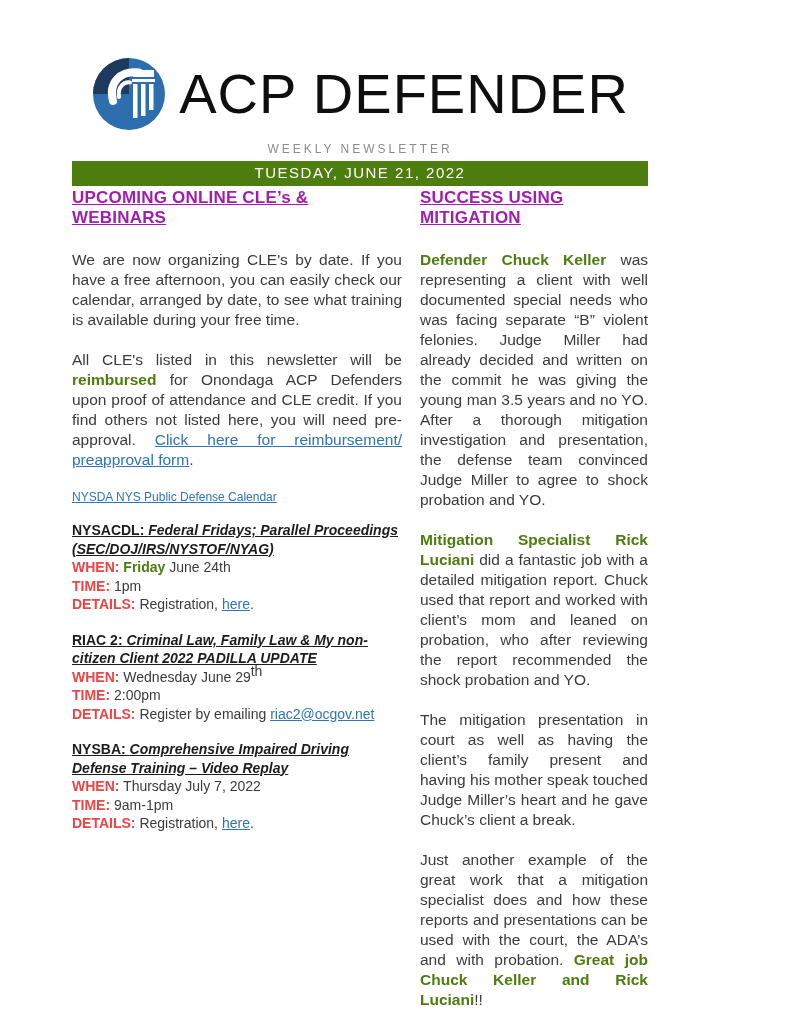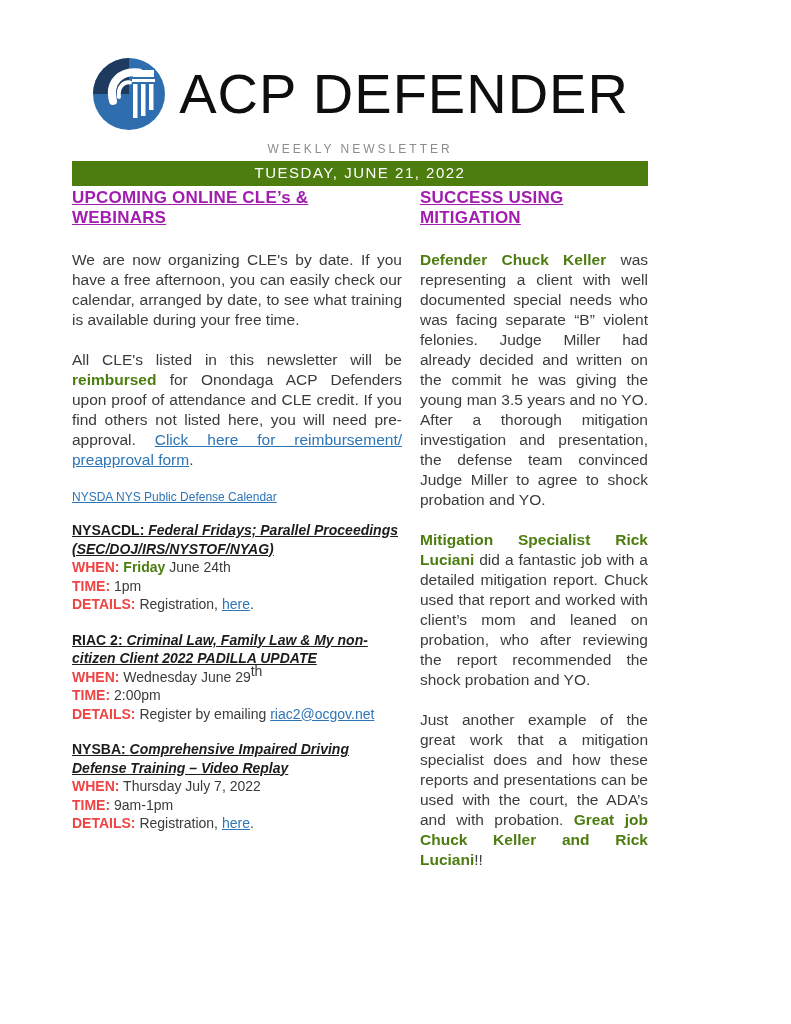--- a/index.html
+++ b/index.html
@@ -124,18 +124,19 @@
 
     </div>
 
     <div class="col-right">
       <h2 class="section-heading">SUCCESS USING MITIGATION</h2>
 
       <p class="para"><span class="b">Defender Chuck Keller</span><span> was representing a client with well documented special needs who was facing separate “B” violent felonies. Judge Miller had already decided and written on the commit he was giving the young man 3.5 years and no YO. After a thorough mitigation investigation and presentation, the defense team convinced Judge Miller to agree to shock probation and YO.</span></p>
 
       <p class="para"><span class="b">Mitigation Specialist Rick Luciani</span><span> did a fantastic job with a detailed mitigation report. Chuck used that report and worked with client’s mom and leaned on probation, who after reviewing the report recommended the shock probation and YO.</span></p>
 
+      <p class="para"><span>The mitigation presentation in court as well as having the client’s family present and having his mother speak touched Judge Miller’s heart and he gave Chuck’s client a break.</span></p>
 
       <p class="para"><span>Just another example of the great work that a mitigation specialist does and how these reports and presentations can be used with the court, the ADA’s and with probation. </span><span class="b">Great job Chuck Keller and Rick Luciani</span><span>!!</span></p>
     </div>
 
   </div>
 </div>
 
 </body></html>

